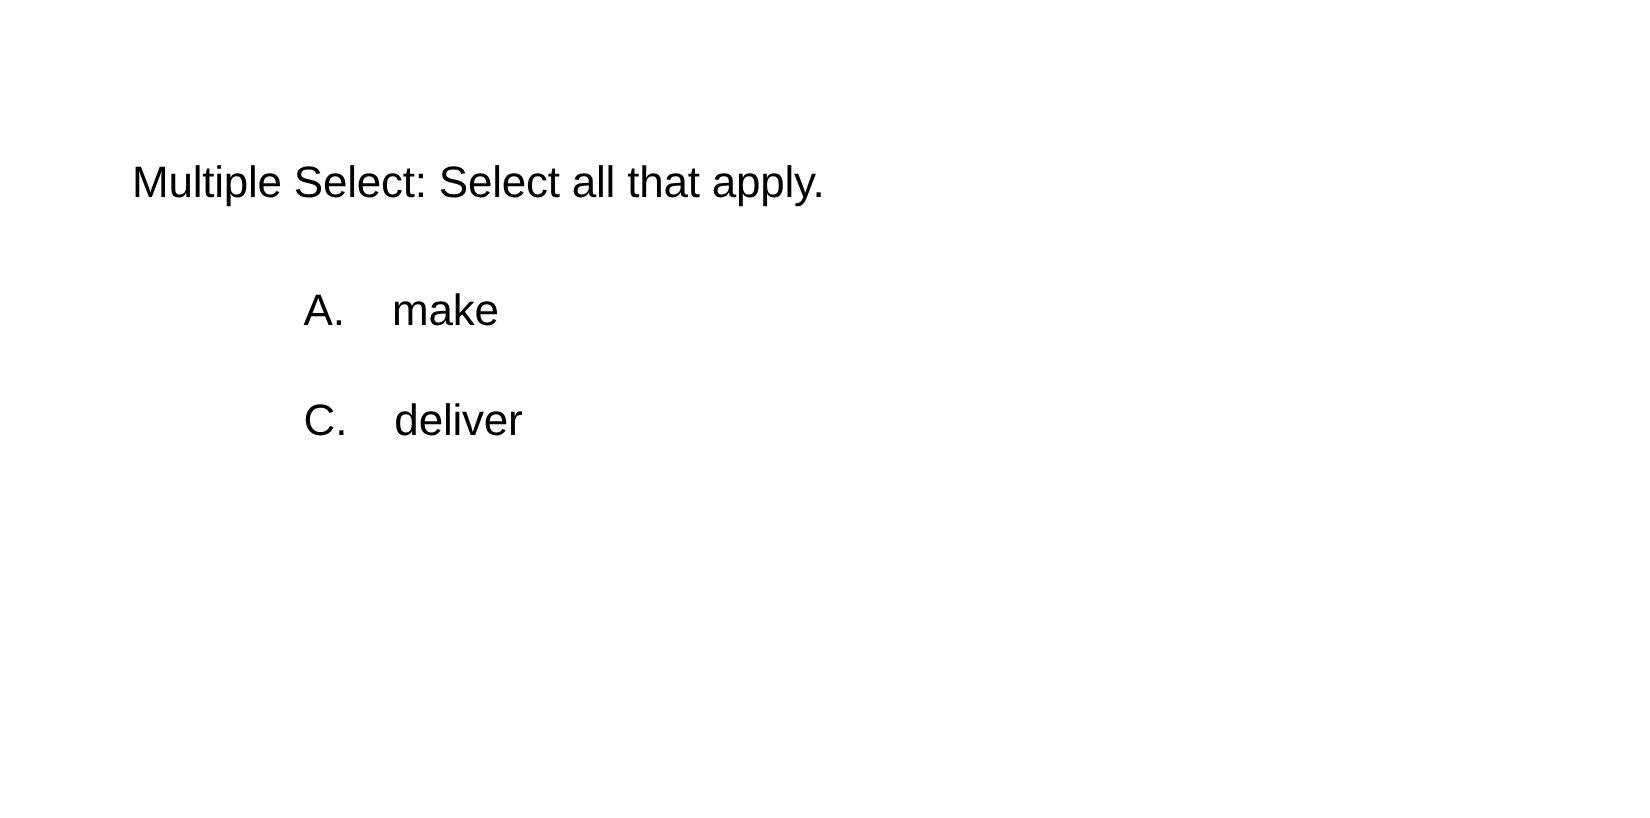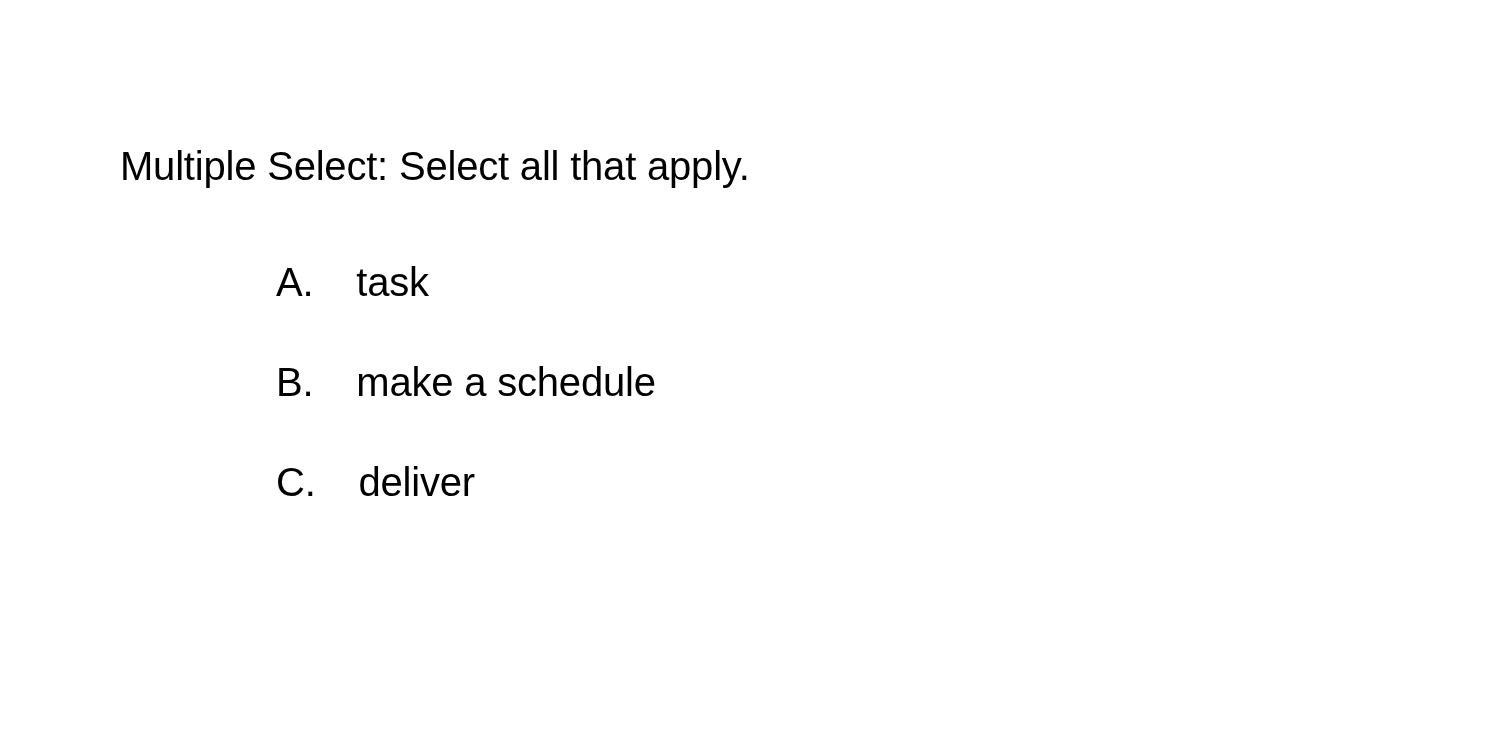--- a/index.html
+++ b/index.html
@@ -45,22 +45,19 @@
       display: inline;
     }
   </style>
 </head>
 <body>
 
 <div class="content">
   <div class="header-line">Multiple Select: Select all that apply.</div>
   <div class="options-list">
     <div class="option-item">
-      <span class="option-letter">A.</span><span class="option-text"> task</span>
-    </div>
-    <div class="option-item">
-      <span class="option-letter">B.</span><span class="option-text"> make a schedule</span>
+      <span class="option-letter">A.</span><span class="option-text"> make</span>
     </div>
     <div class="option-item">
       <span class="option-letter">C.</span><span class="option-text"> deliver</span>
     </div>
   </div>
 </div>
 
 </body></html>

